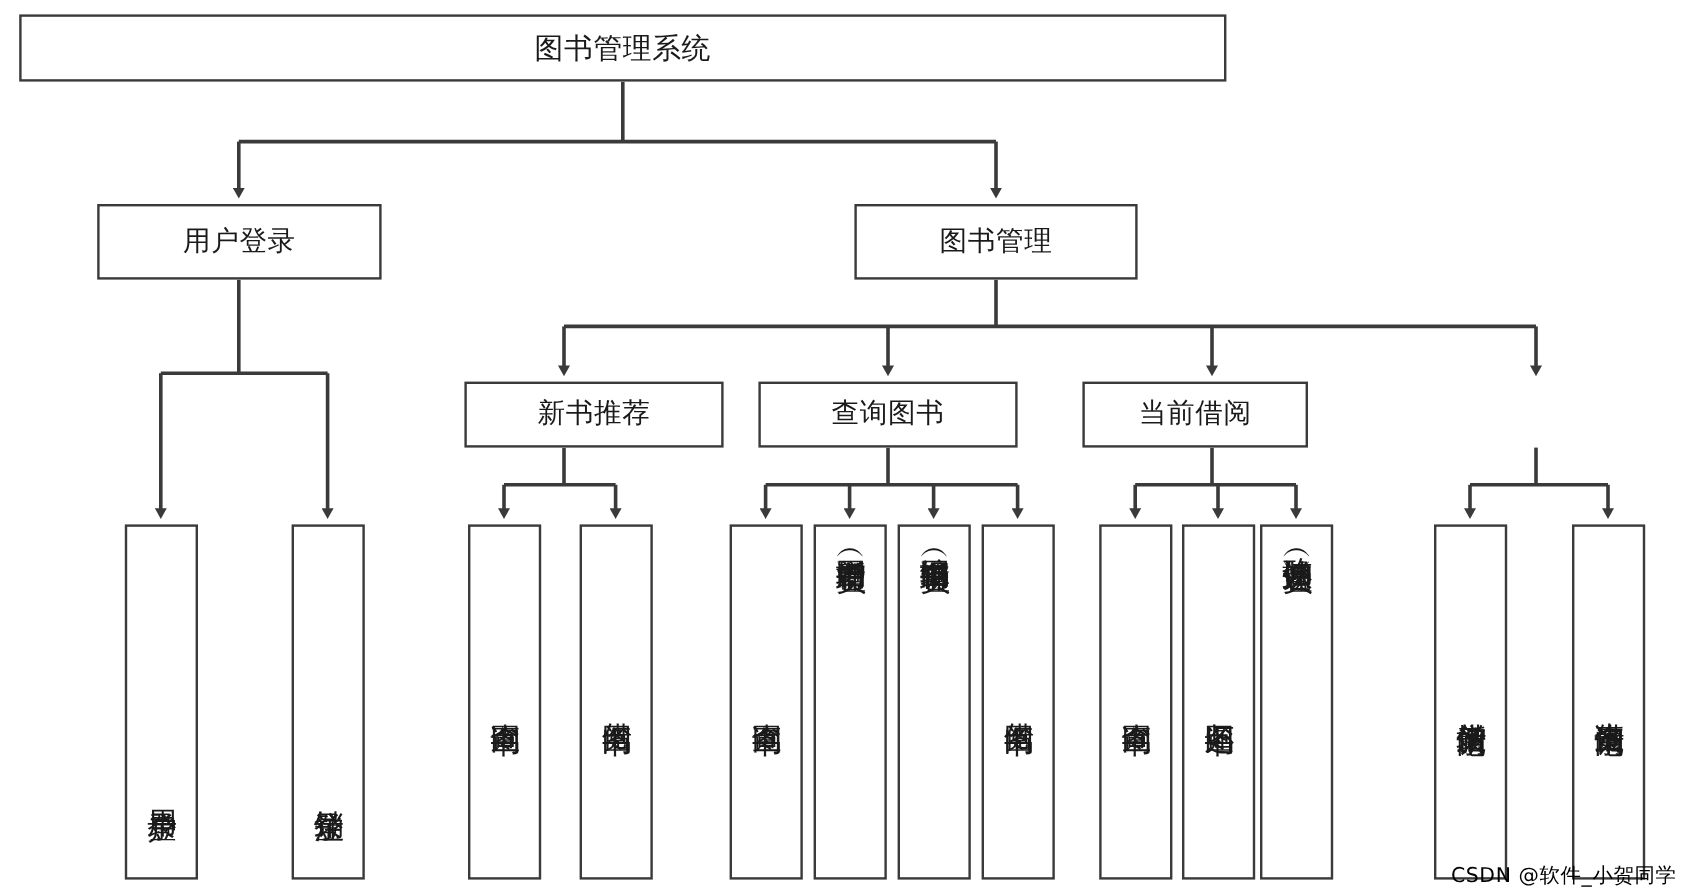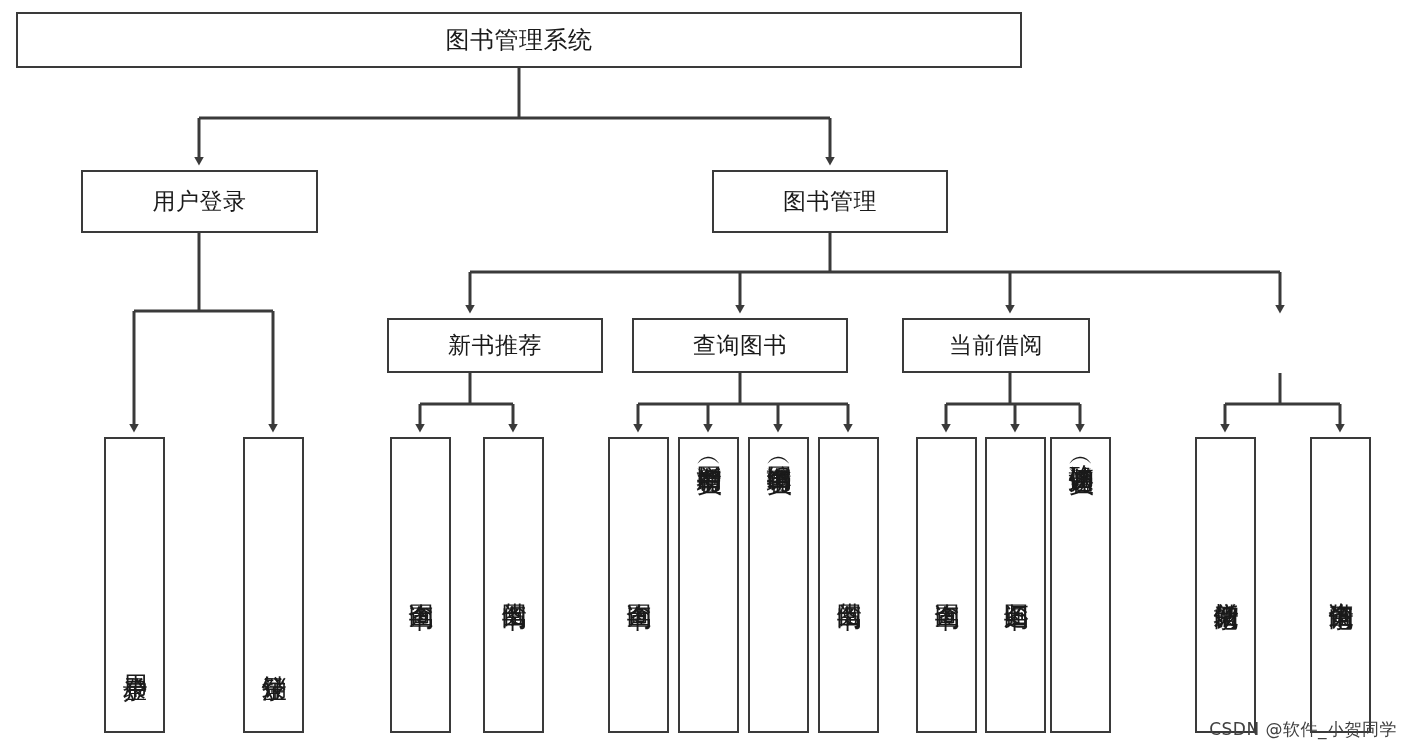--- a/index.html
+++ b/index.html
@@ -69,21 +69,21 @@
   }
   .node.vertical.align-top {
     align-items: flex-start;
     padding-top: 6px;
   }
   #watermark {
     position: absolute;
     right: 8px;
     bottom: 6px;
     font-size: 17px;
-    color: #404040;
+    color: #000000;
     letter-spacing: 0.5px;
     white-space: nowrap;
     pointer-events: none;
   }
 </style>
 </head>
 <body>
 
 <div id="diagram-root">
 

